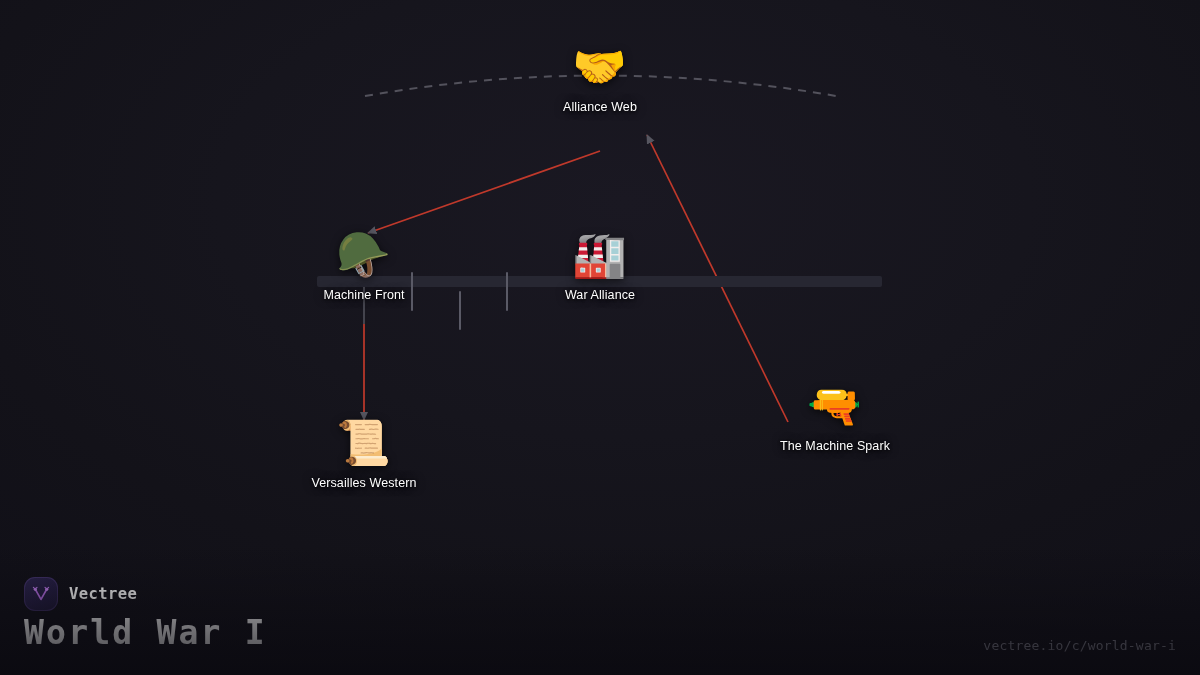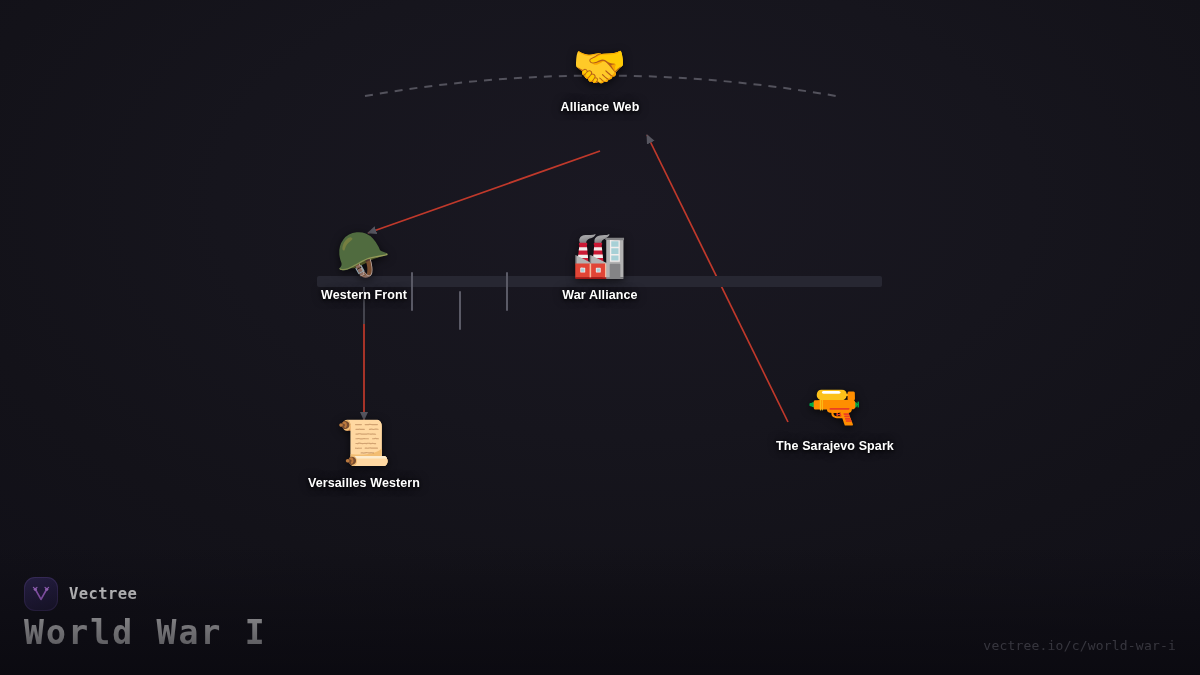--- a/index.html
+++ b/index.html
@@ -55,21 +55,21 @@
     height: 50px;
     display: flex;
     align-items: center;
     justify-content: center;
     filter: drop-shadow(0 2px 4px rgba(0,0,0,0.65));
   }
   .node-label {
     margin-top: 8px;
     color: #ffffff;
     font-size: 12.5px;
-    font-weight: bold;
+    font-weight: normal;
     white-space: nowrap;
     letter-spacing: 0.1px;
     text-shadow: 0 1px 3px rgba(0,0,0,0.9), 0 0 10px rgba(0,0,0,0.8);
   }
   
   .timeline-bar {
     position: absolute;
     height: 11px;
     border-radius: 2px;
     background: #272732;
@@ -162,36 +162,36 @@
     <div class="timeline-tick" style="left:459px; top:291px; height:39px;"></div>
     <div class="timeline-tick" style="left:506px; top:272px; height:39px;"></div>
 
     <div class="node" style="left:600px; top:78px;">
       <div class="node-emoji">🤝</div>
       <div class="node-label">Alliance Web</div>
     </div>
 
     <div class="node" style="left:364px; top:266px;">
       <div class="node-emoji">🪖</div>
-      <div class="node-label">Western Front</div>
+      <div class="node-label">Machine Front</div>
     </div>
 
     <div class="node" style="left:600px; top:266px;">
       <div class="node-emoji">🏭</div>
       <div class="node-label">War Alliance</div>
     </div>
 
     <div class="node" style="left:364px; top:454px;">
       <div class="node-emoji">📜</div>
       <div class="node-label">Versailles Western</div>
     </div>
 
     <div class="node" style="left:835px; top:417px;">
       <div class="node-emoji">🔫</div>
-      <div class="node-label">The Sarajevo Spark</div>
+      <div class="node-label">The Machine Spark</div>
     </div>
 
   </div>
 
   <div class="footer">
 
     <div class="brand-row">
       <div class="brand-logo">
         <svg width="22" height="22" viewBox="0 0 22 22" aria-hidden="true">
           <path d="M5.2 6.2 L11 16.4 L16.8 6.2" fill="none" stroke="#b86fe8" stroke-width="1.7" stroke-linecap="round" stroke-linejoin="round"></path>

